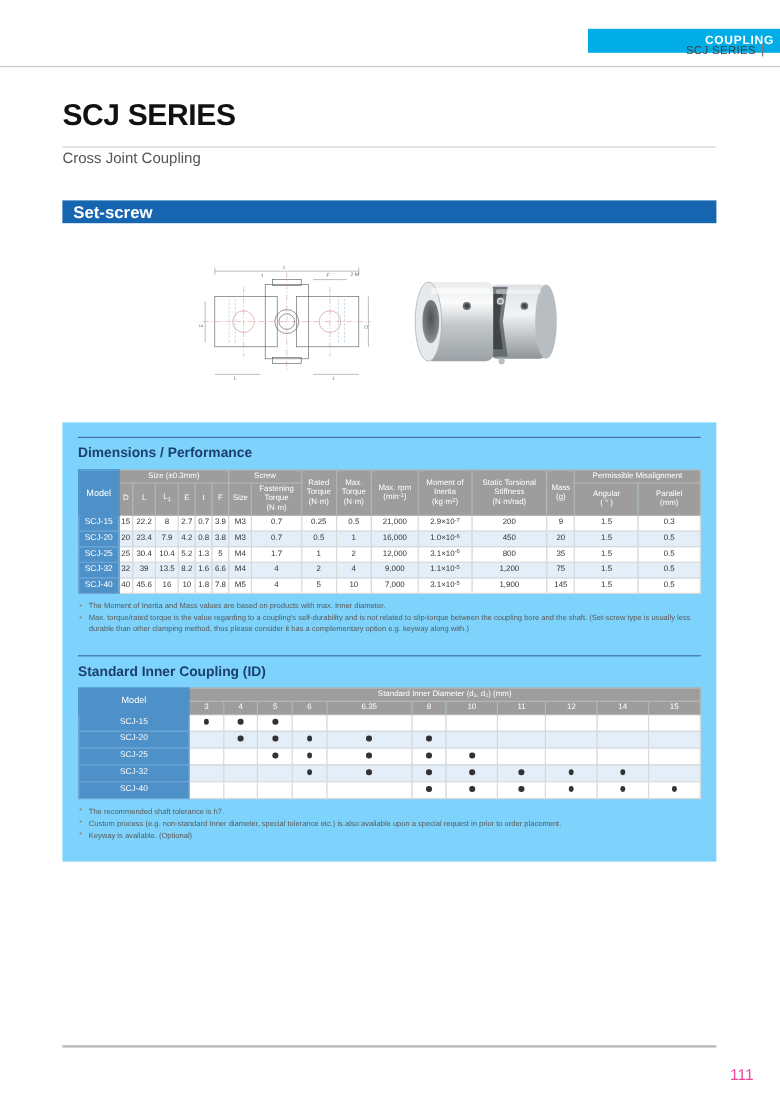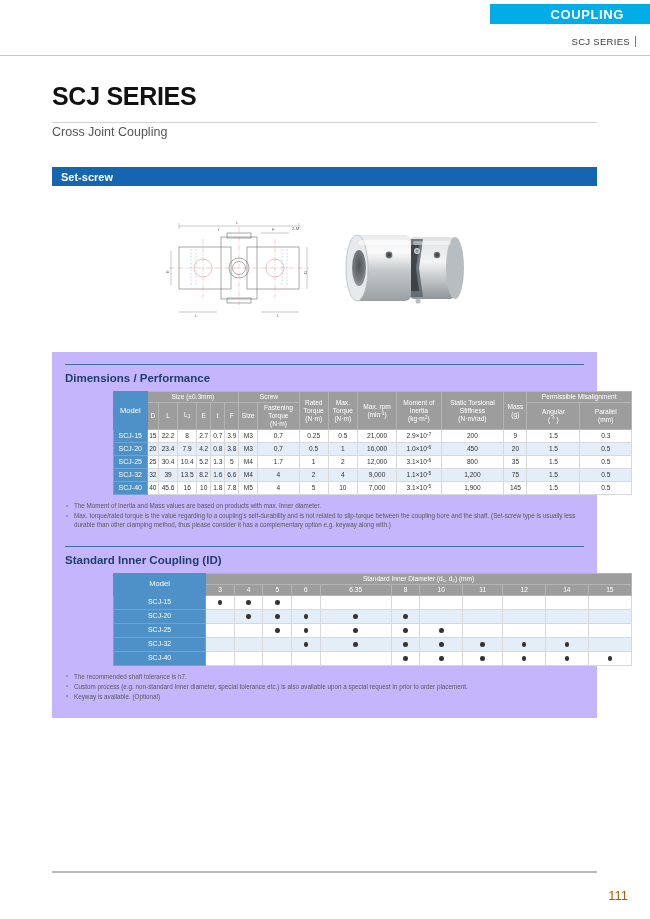--- a/index.html
+++ b/index.html
@@ -7,28 +7,28 @@
     width: 650px; height: 919px;
     background: #ffffff;
     font-family: "Liberation Sans", sans-serif;
     position: relative;
     overflow: hidden;
   }
 
   
   .top-tab-row { height: 34px; position: relative; }
   .coupling-tab {
-    position: absolute; right: 0; top: 4px;
+    position: absolute; right: 0; top: 24px;
     width: 160px; height: 20px;
     background: #00ade6;
     color: #fff;
-    font-size: 13px; font-weight: bold;
+    font-size: 10px; font-weight: bold;
     letter-spacing: 0.6px;
     display: flex; align-items: center; justify-content: flex-end;
-    padding-right: 26px;
+    padding-right: 5px;
   }
   .series-row {
     position: relative;
     height: 22px;
     border-bottom: 1px solid #c9c9c9;
   }
   .series-label {
     position: absolute; right: 14px; top: 2px;
     font-size: 9.5px; color: #3d3d3d; letter-spacing: .3px;
   }
@@ -49,50 +49,50 @@
   }
   .subtitle {
     font-size: 12.5px; color: #555; margin-top: 2px;
   }
 
   
   .blue-bar {
     margin: 28px 0 0 52px;
     width: 545px; height: 19px;
     background: #1565b0;
-    color: #fff; font-size: 11px; font-weight: bold;
+    color: #fff; font-size: 14px; font-weight: bold;
     display: flex; align-items: center;
     padding-left: 9px;
   }
 
   
   .figures {
     margin-top: 18px;
     height: 126px;
     display: flex; align-items: center; justify-content: center;
     gap: 26px;
   }
   .drawing { width: 148px; height: 104px; }
   .photo-box { width: 146px; height: 104px; position: relative; }
 
   
   .panel {
     margin: 22px 0 0 52px;
     width: 545px;
-    background: #c4b5fd;
+    background: #7dd3fc;
     padding: 12px 13px 16px 13px;
   }
   .panel-title {
     font-size: 11.5px; font-weight: bold; color: #1d3f6e;
     border-top: 1.6px solid #3f6ea5;
     padding-top: 7px; margin-bottom: 7px;
   }
   .panel-title.second { margin-top: 16px; }
 
-  table { border-collapse: collapse; width: 100%; margin-left: 48px; }
+  table { border-collapse: collapse; width: 100%; }
   th, td {
     border: 1px solid #d9d9d9;
     text-align: center;
     font-size: 6.6px;
     color: #333;
     padding: 1px 0;
     line-height: 1.22;
   }
   thead th {
     background: #9d9d9d; color: #fff; font-weight: normal;
@@ -131,21 +131,21 @@
   }
   td.id-cell { height: 14px; }
 
   
   .footer-rule {
     position: absolute; left: 52px; bottom: 46px;
     width: 545px; height: 2px; background: #b9b9b9;
   }
   .page-no {
     position: absolute; right: 22px; bottom: 16px;
-    font-size: 13px; color: #a16207;
+    font-size: 13px; color: #ec4899;
   }
 </style>
 </head>
 <body>
 
 <div class="top-tab-row">
   <div class="coupling-tab">COUPLING</div>
 </div>
 
 <div class="series-row">

